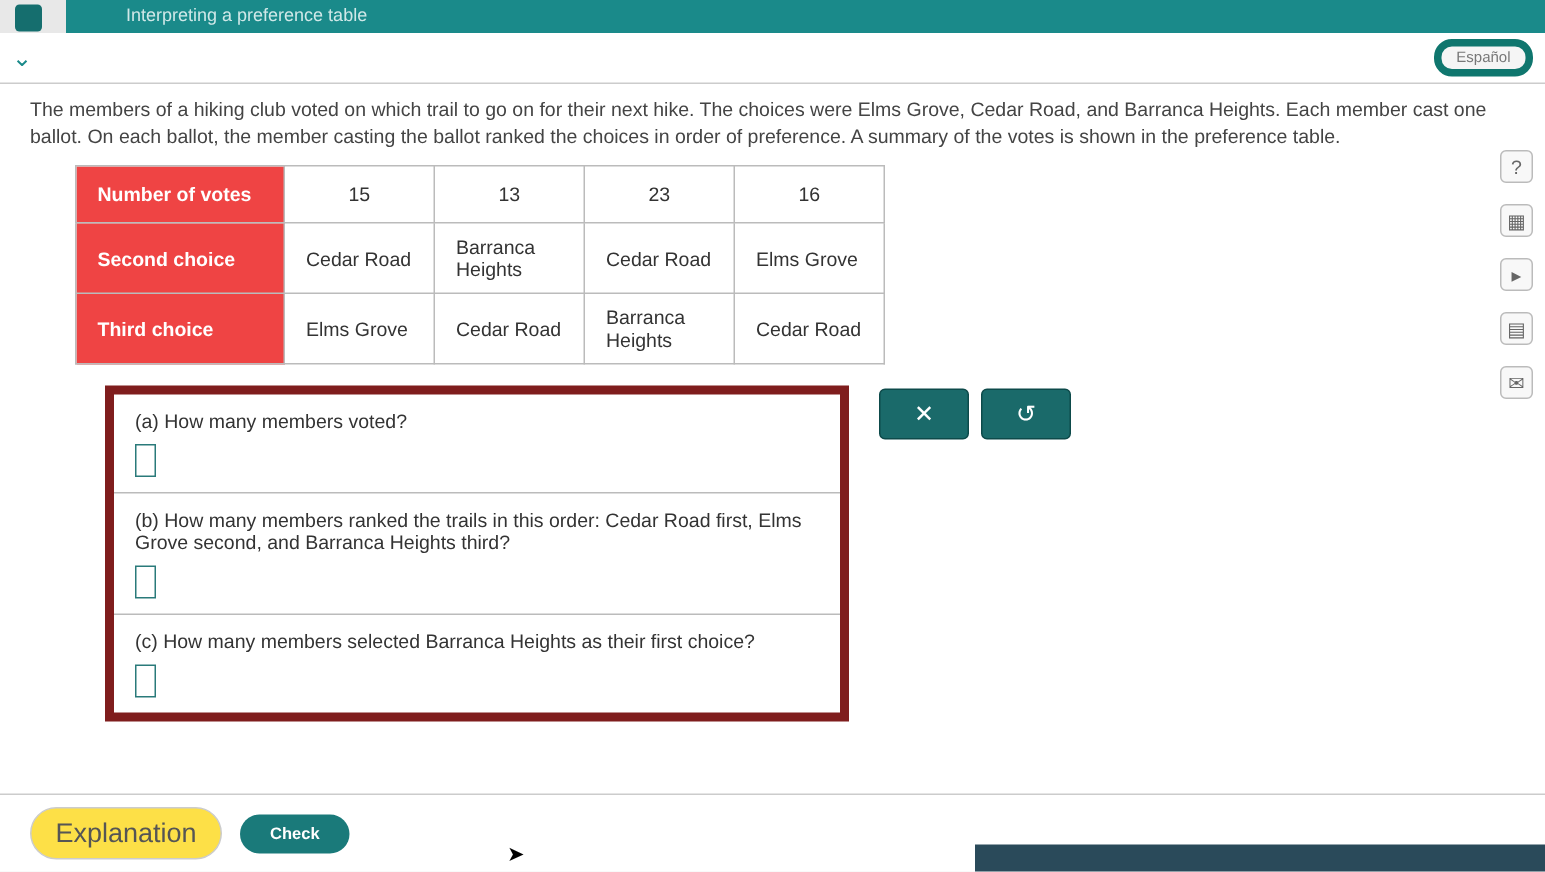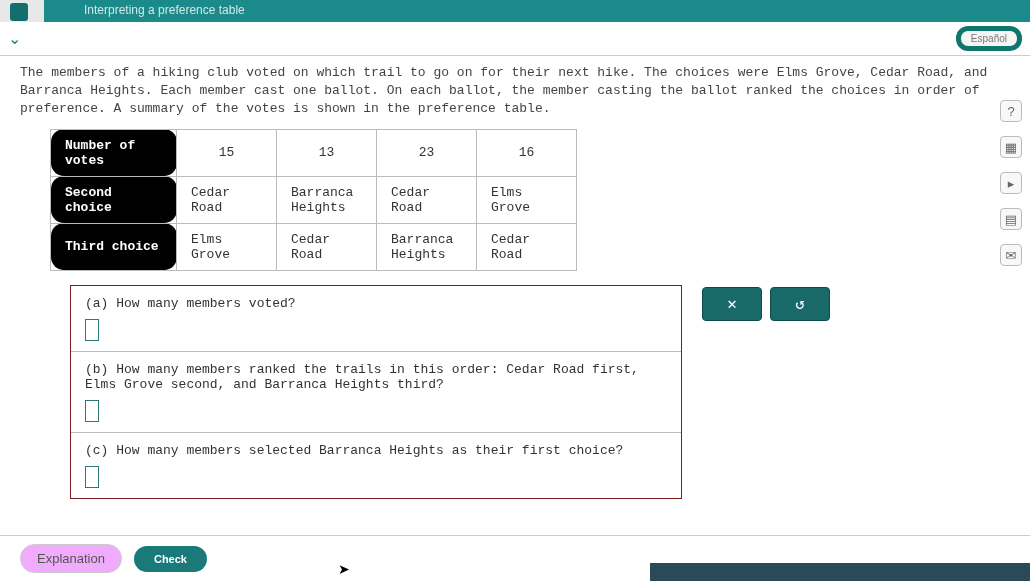--- a/index.html
+++ b/index.html
@@ -50,21 +50,20 @@
       padding: 2px 10px;
       font-size: 10px;
       color: #777;
       background: #f5f5f5;
     }
     .content {
       background: #fff;
       padding: 8px 20px 0 20px;
       height: 480px;
       overflow: hidden;
-      font-family: Liberation Mono, monospace;
     }
     .prompt {
       color: #444;
       line-height: 1.4;
       margin-bottom: 10px;
     }
     .main-row {
       display: flex;
       gap: 20px;
     }
@@ -75,33 +74,32 @@
     }
     table.pref td, table.pref th {
       border: 1px solid #bbb;
       padding: 8px 14px;
       text-align: left;
       font-size: 13px;
       vertical-align: middle;
       height: 38px;
     }
     table.pref .hcell {
-      background: #000000;
+      background: #ef4444;
       color: #fff;
       font-weight: bold;
-      width: 126px;
-      border-radius: 13px;
+      width: 139px;
     }
     table.pref .num {
       text-align: center;
       width: 100px;
     }
     .questions {
-      border: 1px solid #7f1d1d;
-      width: 612px;
+      border: 6px solid #7f1d1d;
+      width: 496px;
       margin-left: 50px;
     }
     .qrow {
       border-bottom: 1px solid #bbb;
       padding: 10px 14px;
     }
     .qrow:last-child { border-bottom: none; }
     .qlabel { margin-bottom: 8px; }
     .ansbox {
       display: inline-block;
@@ -159,23 +157,23 @@
       border-top: 1px solid #ccc;
       padding: 8px 20px;
       display: flex;
       gap: 12px;
       align-items: center;
     }
     .explain-btn {
       border: 1px solid #ccc;
       border-radius: 18px;
       padding: 6px 16px;
-      background: #f0abfc;
+      background: #fde047;
       color: #555;
-      font-size: 13px;
+      font-size: 18px;
       cursor: pointer;
     }
     .check-btn {
       border: none;
       border-radius: 18px;
       padding: 7px 20px;
       background: #1a7a7a;
       color: #fff;
       font-size: 11px;
       font-weight: bold;

